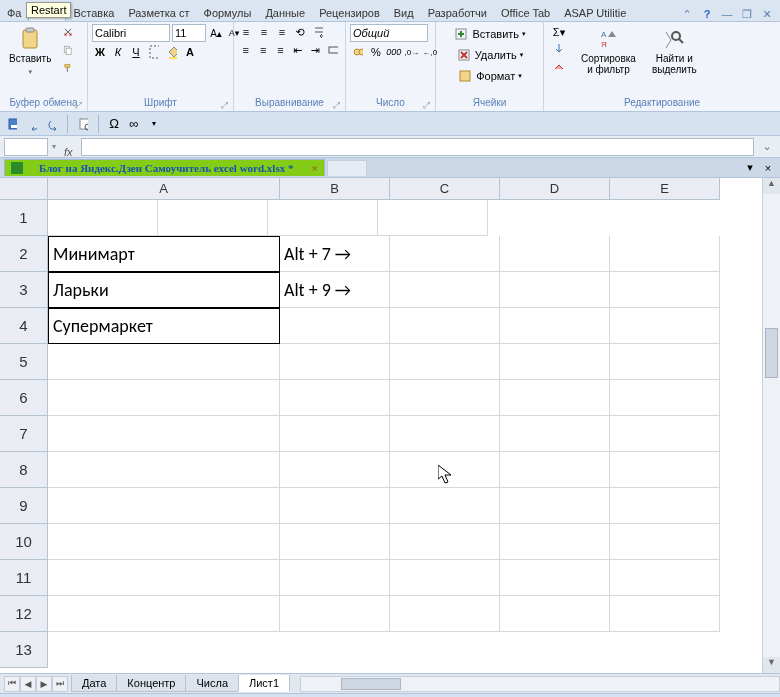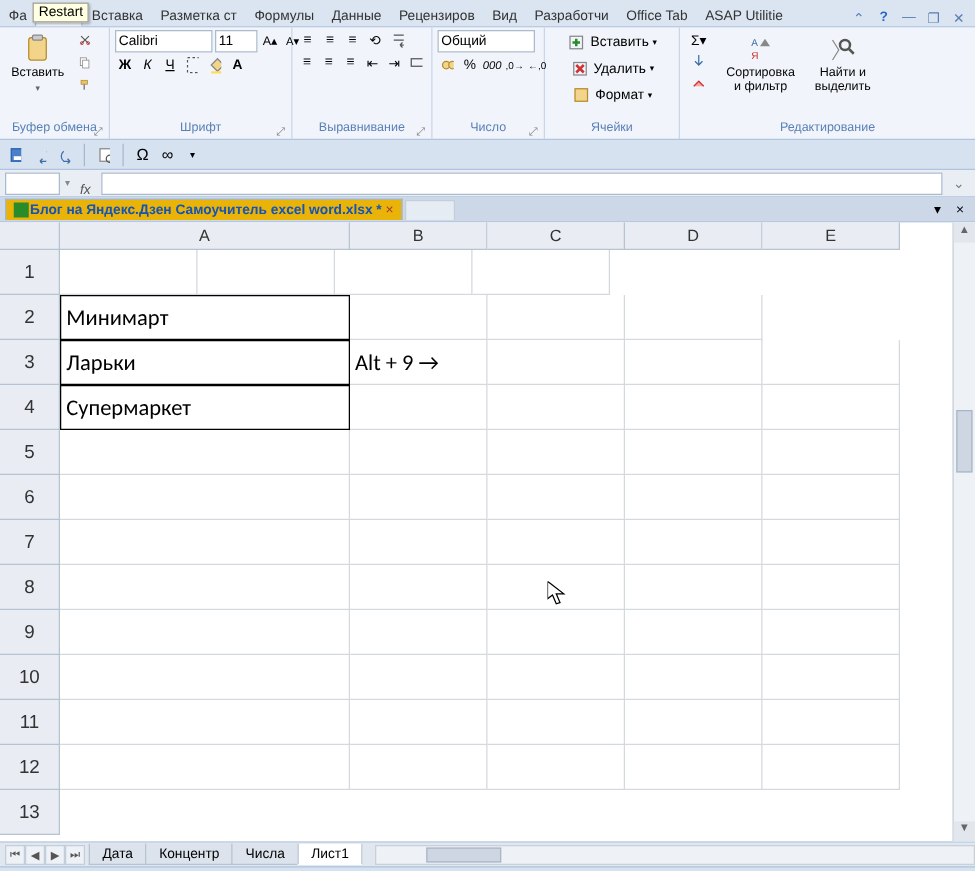--- a/index.html
+++ b/index.html
@@ -38,21 +38,21 @@
 
 
 .formula-bar { height: 22px; background: #e9eef4; border-bottom: 1px solid #b0c4de; display: flex; align-items: center; padding: 0 4px; gap: 4px; }
 .name-box { width: 44px; height: 18px; border: 1px solid #abc; background: #fff; }
 .fx-label { font-style: italic; font-size: 11px; color: #555; padding: 0 4px; margin-top: 11px; }
 .formula-input { flex: 1; height: 18px; border: 1px solid #abc; background: #fff; }
 .formula-expand { width: 18px; text-align: center; color: #777; }
 
 
 .workbook-tabs { height: 20px; background: #ccd8e8; border-bottom: 1px solid #b0c4de; display: flex; align-items: center; padding: 0 4px; }
-.wbtab { display: flex; align-items: center; gap: 1px; padding: 2px 6px; background: #eab308; border: 1px solid #9fb6d4; border-bottom: none; font-size: 11px; font-weight: bold; color: #1453b7; }
+.wbtab { display: flex; align-items: center; gap: 16px; padding: 2px 6px; background: #84cc16; border: 1px solid #9fb6d4; border-bottom: none; font-size: 11px; font-weight: bold; color: #1453b7; font-family: Liberation Serif, serif; }
 .wbtab .xls-icon { width: 12px; height: 12px; background: #2a8b2a; display: inline-block; }
 .wbclose { font-weight: normal; color: #a33; margin-left: 2px; }
 .wbright { margin-left: auto; display: flex; align-items: center; gap: 2px; }
 
 
 .sheet-area { position: relative; height: 495px; background: #fff; }
 .corner { position: absolute; left: 0; top: 0; width: 48px; height: 22px; background: #e9edf3; border-right: 1px solid #b6c3d0; border-bottom: 1px solid #b6c3d0; }
 .col-headers { position: absolute; left: 48px; top: 0; right: 18px; height: 22px; display: flex; }
 .col-h { text-align: center; line-height: 22px; background: #e9edf3; border-right: 1px solid #b6c3d0; border-bottom: 1px solid #b6c3d0; color: #333; font-size: 13px; }
 .row-headers { position: absolute; left: 0; top: 22px; bottom: 0; width: 48px; }
@@ -203,21 +203,21 @@
             <rect x="1" y="4" width="12" height="6" fill="none" stroke="#555"></rect>
           </svg>
         </div>
     </div>
     <div class="rgroup-label">Выравнивание</div>
     <div class="rgroup-dialog">⤢</div>
   </div>
 
   <div class="rgroup" style="width:90px;">
     <div class="rrow">
-        <input class="font-select" style="width: 78px;" value="Общий">
+        <input class="font-select" style="width: 78px; font-style: italic;" value="Общий">
       </div>
     <div class="rrow" style="margin-top:2px;">
       <div class="rbtn iconsq">
           <svg width="14" height="14">
             <circle cx="4" cy="7" r="3" fill="#f2d58a" stroke="#b58b2a"></circle>
             <circle cx="9" cy="7" r="3" fill="#f2d58a" stroke="#b58b2a"></circle>
           </svg>
         </div>
       <div class="rbtn iconsq">%</div>
       <div class="rbtn iconsq" style="font-size:9px;font-style:italic;">000</div>
@@ -383,20 +383,21 @@
     </div>
   <div class="cells" id="cells">
       <div class="crow">
         <div class="cell" style="width: 110px; height: 36px;"></div>
         <div class="cell" style="width: 110px; height: 36px;"></div>
         <div class="cell" style="width: 110px; height: 36px;"></div>
         <div class="cell" style="width: 110px; height: 36px;"></div>
       </div>
       <div class="crow">
         <div class="cell bordered" style="width: 232px; height: 36px;">Минимарт</div>
+        <div class="cell" style="width: 110px; height: 36px;">Alt + 7 →</div>
         <div class="cell" style="width: 110px; height: 36px;"></div>
         <div class="cell" style="width: 110px; height: 36px;"></div>
         <div class="cell" style="width: 110px; height: 36px;"></div>
       </div>
       <div class="crow">
         <div class="cell bordered" style="width: 232px; height: 36px;">Ларьки</div>
         <div class="cell" style="width: 110px; height: 36px;">Alt + 9 →</div>
         <div class="cell" style="width: 110px; height: 36px;"></div>
         <div class="cell" style="width: 110px; height: 36px;"></div>
         <div class="cell" style="width: 110px; height: 36px;"></div>

